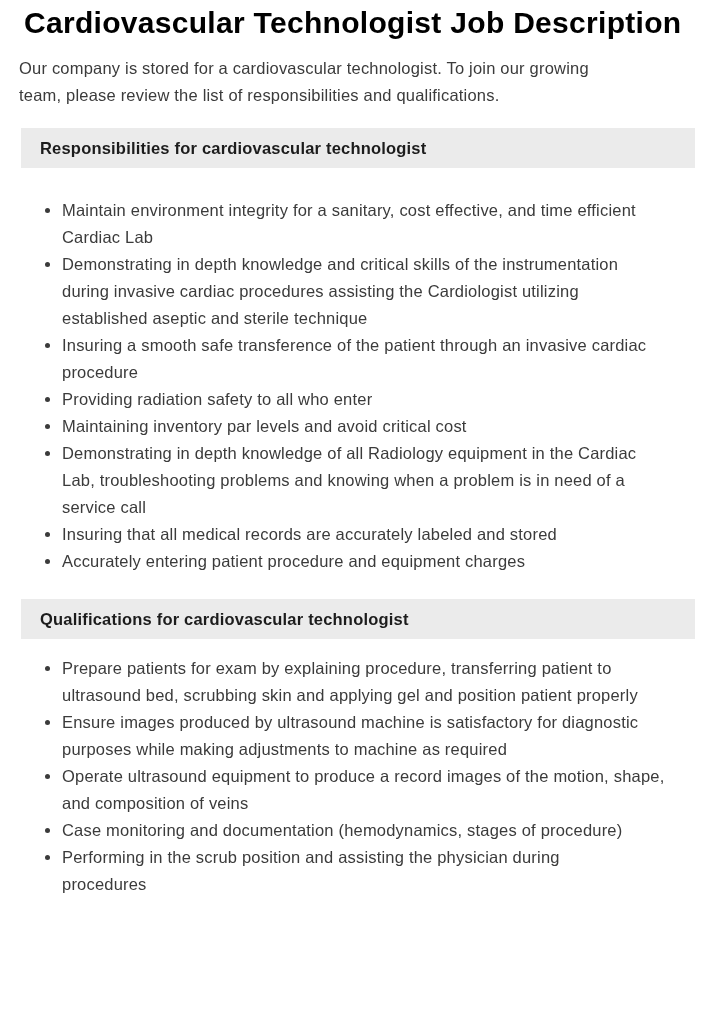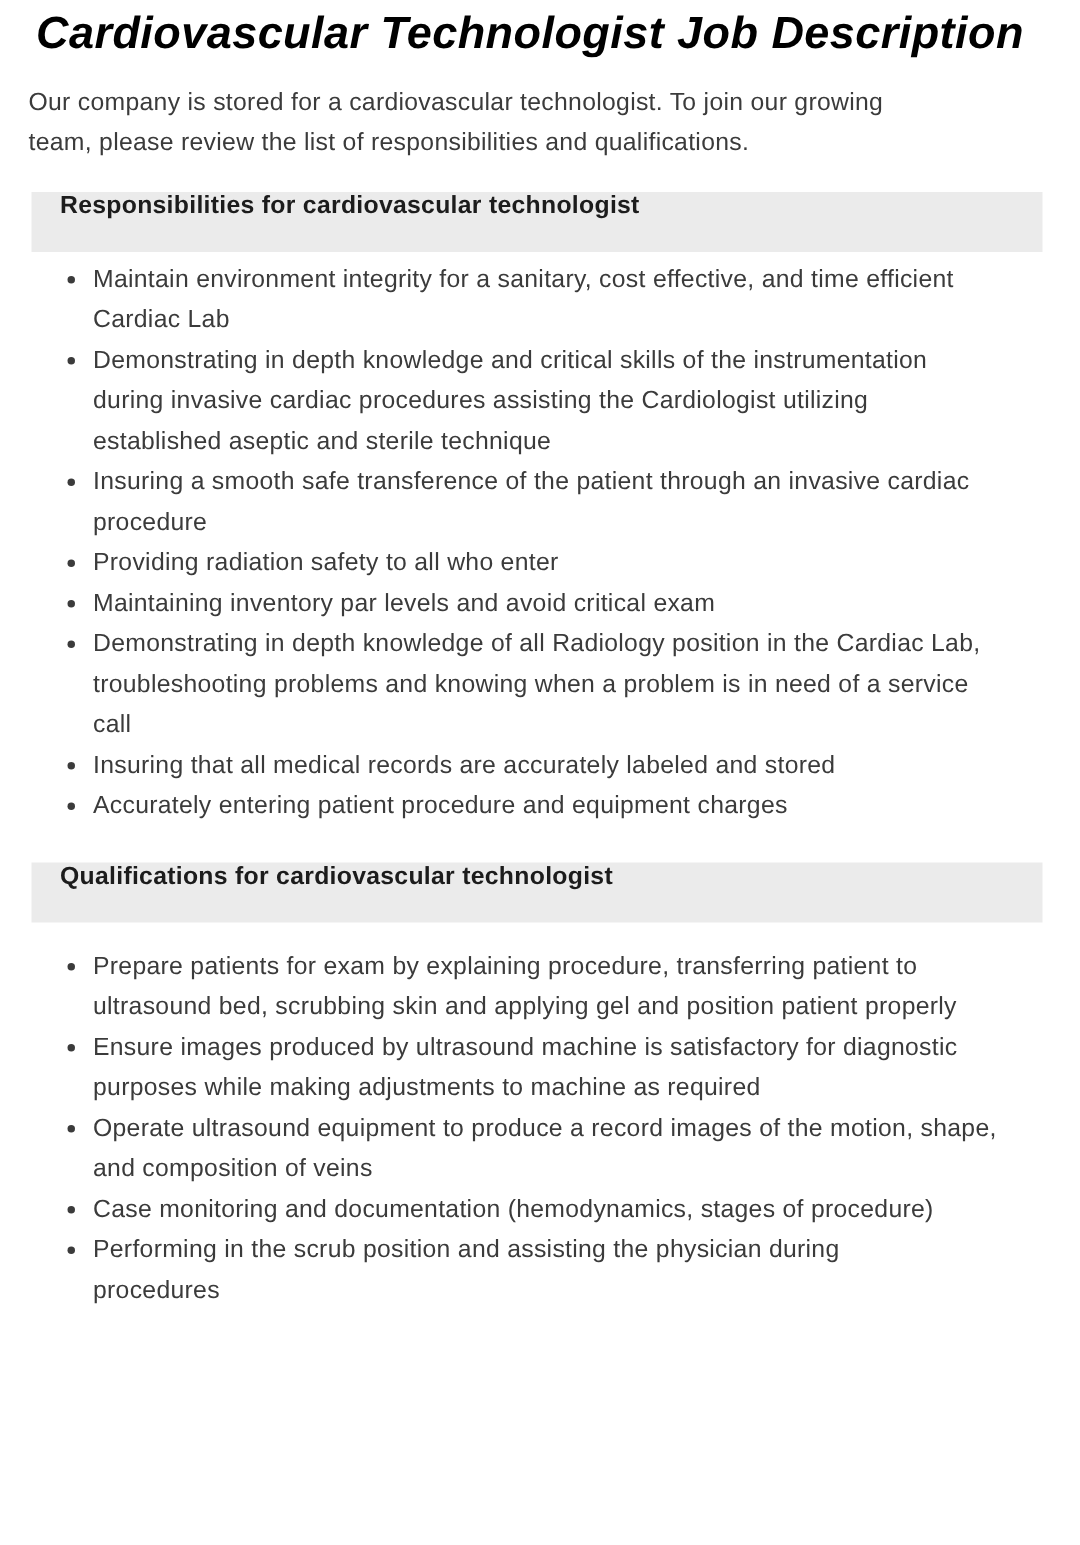--- a/index.html
+++ b/index.html
@@ -22,47 +22,47 @@
     color: var(--body-text);
   }
   .page-title {
     margin: 0;
     padding: 4px 32px 0 24px;
     font-size: 30px;
     line-height: 37px;
     font-weight: 800;
     letter-spacing: 0.3px;
     color: var(--title-text);
-    font-style: italic;
   }
   .intro {
     margin: 14px 20px 0 19px;
     max-width: 600px;
     font-size: 16.5px;
     line-height: 27px;
     letter-spacing: 0.2px;
   }
   .section-heading-band {
     margin: 19px 25px 0 21px;
     height: 40px;
     background: var(--section-heading-bg);
     display: flex;
+    align-items: center;
     padding-left: 19px;
   }
   .section-heading-band .heading-text {
     font-size: 16.5px;
     font-weight: 700;
     letter-spacing: 0.2px;
     color: var(--heading-text);
   }
   section[data-name="qualifications-section"] .section-heading-band {
     margin-top: 24px;
   }
   ul.bullet-list {
-    margin: 5px 0 0 0;
+    margin: 29px 0 0 0;
     padding: 0 0 0 62px;
     list-style: none;
     font-size: 16.5px;
     line-height: 27px;
     letter-spacing: 0.2px;
   }
   section[data-name="qualifications-section"] ul.bullet-list {
     margin-top: 16px;
   }
   ul.bullet-list li {
@@ -97,22 +97,22 @@
 
   <section data-name="responsibilities-section">
     <div class="section-heading-band" data-name="responsibilities-heading">
       <span class="heading-text" data-name="responsibilities-heading-label">Responsibilities for cardiovascular technologist</span>
     </div>
     <ul class="bullet-list" data-name="responsibilities-list">
       <li data-name="list-item">Maintain environment integrity for a sanitary, cost effective, and time efficient Cardiac Lab</li>
       <li data-name="list-item">Demonstrating in depth knowledge and critical skills of the instrumentation during invasive cardiac procedures assisting the Cardiologist utilizing established aseptic and sterile technique</li>
       <li data-name="list-item">Insuring a smooth safe transference of the patient through an invasive cardiac procedure</li>
       <li data-name="list-item">Providing radiation safety to all who enter</li>
-      <li data-name="list-item">Maintaining inventory par levels and avoid critical exam</li>
-      <li data-name="list-item">Demonstrating in depth knowledge of all Radiology position in the Cardiac Lab, troubleshooting problems and knowing when a problem is in need of a service call</li>
+      <li data-name="list-item">Maintaining inventory par levels and avoid critical cost</li>
+      <li data-name="list-item">Demonstrating in depth knowledge of all Radiology equipment in the Cardiac Lab, troubleshooting problems and knowing when a problem is in need of a service call</li>
       <li data-name="list-item">Insuring that all medical records are accurately labeled and stored</li>
       <li data-name="list-item">Accurately entering patient procedure and equipment charges</li>
     </ul>
   </section>
 
   <section data-name="qualifications-section">
     <div class="section-heading-band" data-name="qualifications-heading">
       <span class="heading-text" data-name="qualifications-heading-label">Qualifications for cardiovascular technologist</span>
     </div>
     <ul class="bullet-list" data-name="qualifications-list">

